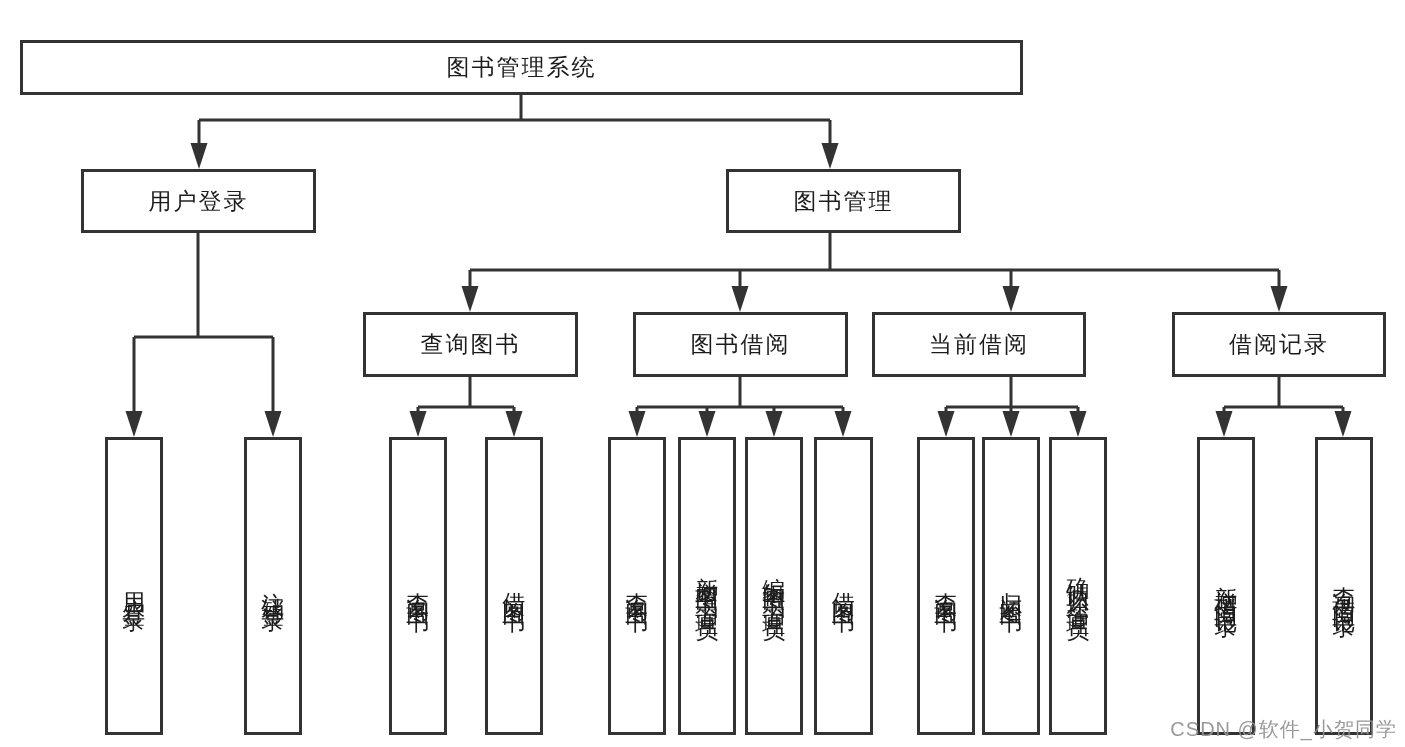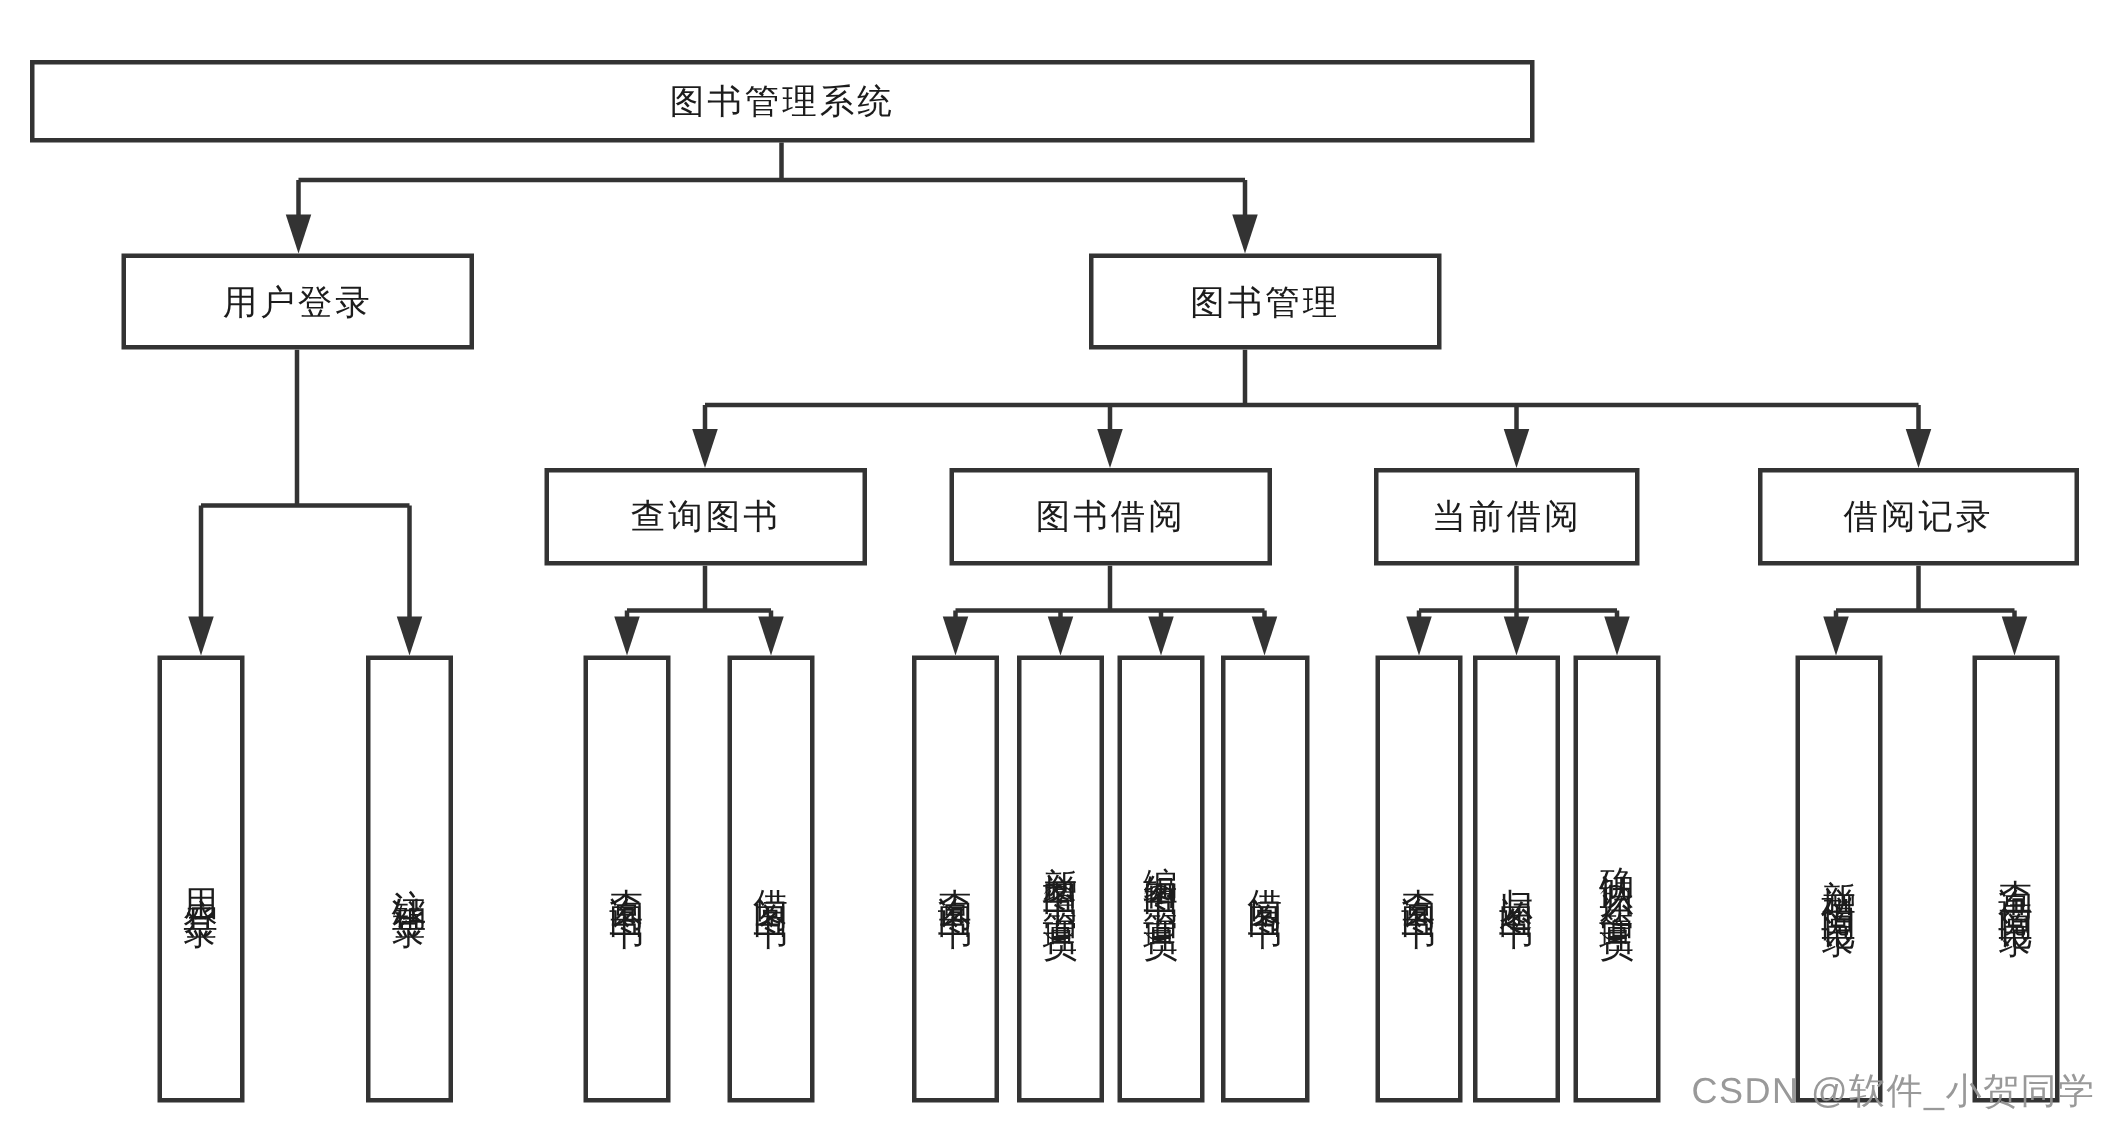--- a/index.html
+++ b/index.html
@@ -14,21 +14,21 @@
     color:#1c1c1c;z-index:2;
   }
   .leaf{border-width:3px;}
   .hlabel{font-size:23px;letter-spacing:2px;white-space:nowrap;}
   .vlabel{
     writing-mode:vertical-rl;text-orientation:mixed;
     font-size:23px;letter-spacing:6px;line-height:1.15;white-space:nowrap;
   }
   .watermark{
     position:absolute;right:8px;bottom:4px;z-index:6;
-    font-size:24px;letter-spacing:1px;color:rgba(148,148,148,0.95);white-space:nowrap;
+    font-size:20px;letter-spacing:1px;color:rgba(148,148,148,0.95);white-space:nowrap;
   }
 </style>
 </head>
 <body>
 
 <div class="canvas">
 
   <svg class="wires" width="1405" height="747" viewBox="0 0 1405 747">
     <g fill="none" stroke="#333333" stroke-width="3">
       <path d="M521 68 V120 M199 120 H830 M199 120 V150 M830 120 V150"></path>
@@ -72,21 +72,21 @@
   <div class="box" style="left:712px;top:169px;width:235px;height:64px;margin-left:14px;">
     <span class="hlabel">图书管理</span>
   </div>
 
   <div class="box" style="left:363px;top:312px;width:215px;height:65px;">
     <span class="hlabel">查询图书</span>
   </div>
   <div class="box" style="left:633px;top:312px;width:215px;height:65px;text-align:right;">
     <span class="hlabel">图书借阅</span>
   </div>
-  <div class="box" style="left:916px;top:312px;width:177px;height:65px;">
+  <div class="box" style="left:872px;top:312px;width:214px;height:65px;">
     <span class="hlabel">当前借阅</span>
   </div>
   <div class="box" style="left:1172px;top:312px;width:214px;height:65px;">
     <span class="hlabel">借阅记录</span>
   </div>
 
   <div class="box leaf" style="left:105px;top:437px;width:58px;height:298px;">
     <span class="vlabel">用户登录</span>
   </div>
   <div class="box leaf" style="left:244px;top:437px;width:58px;height:298px;">

